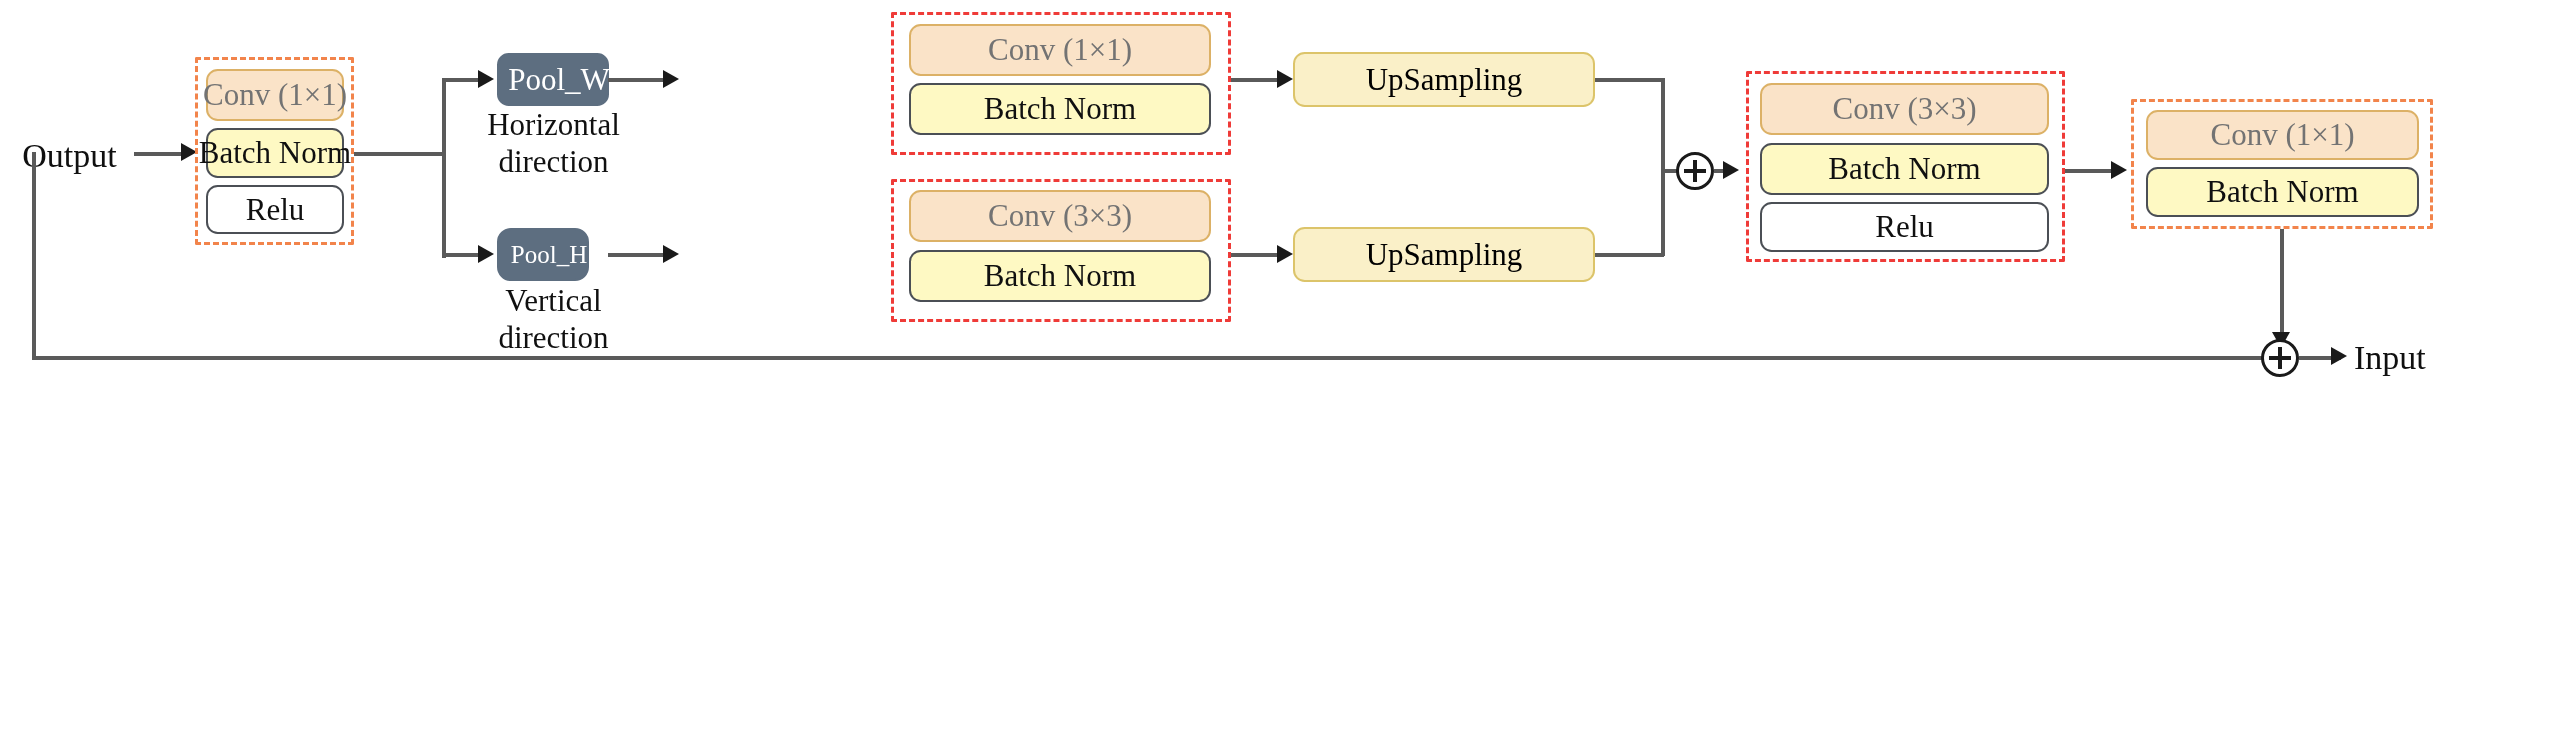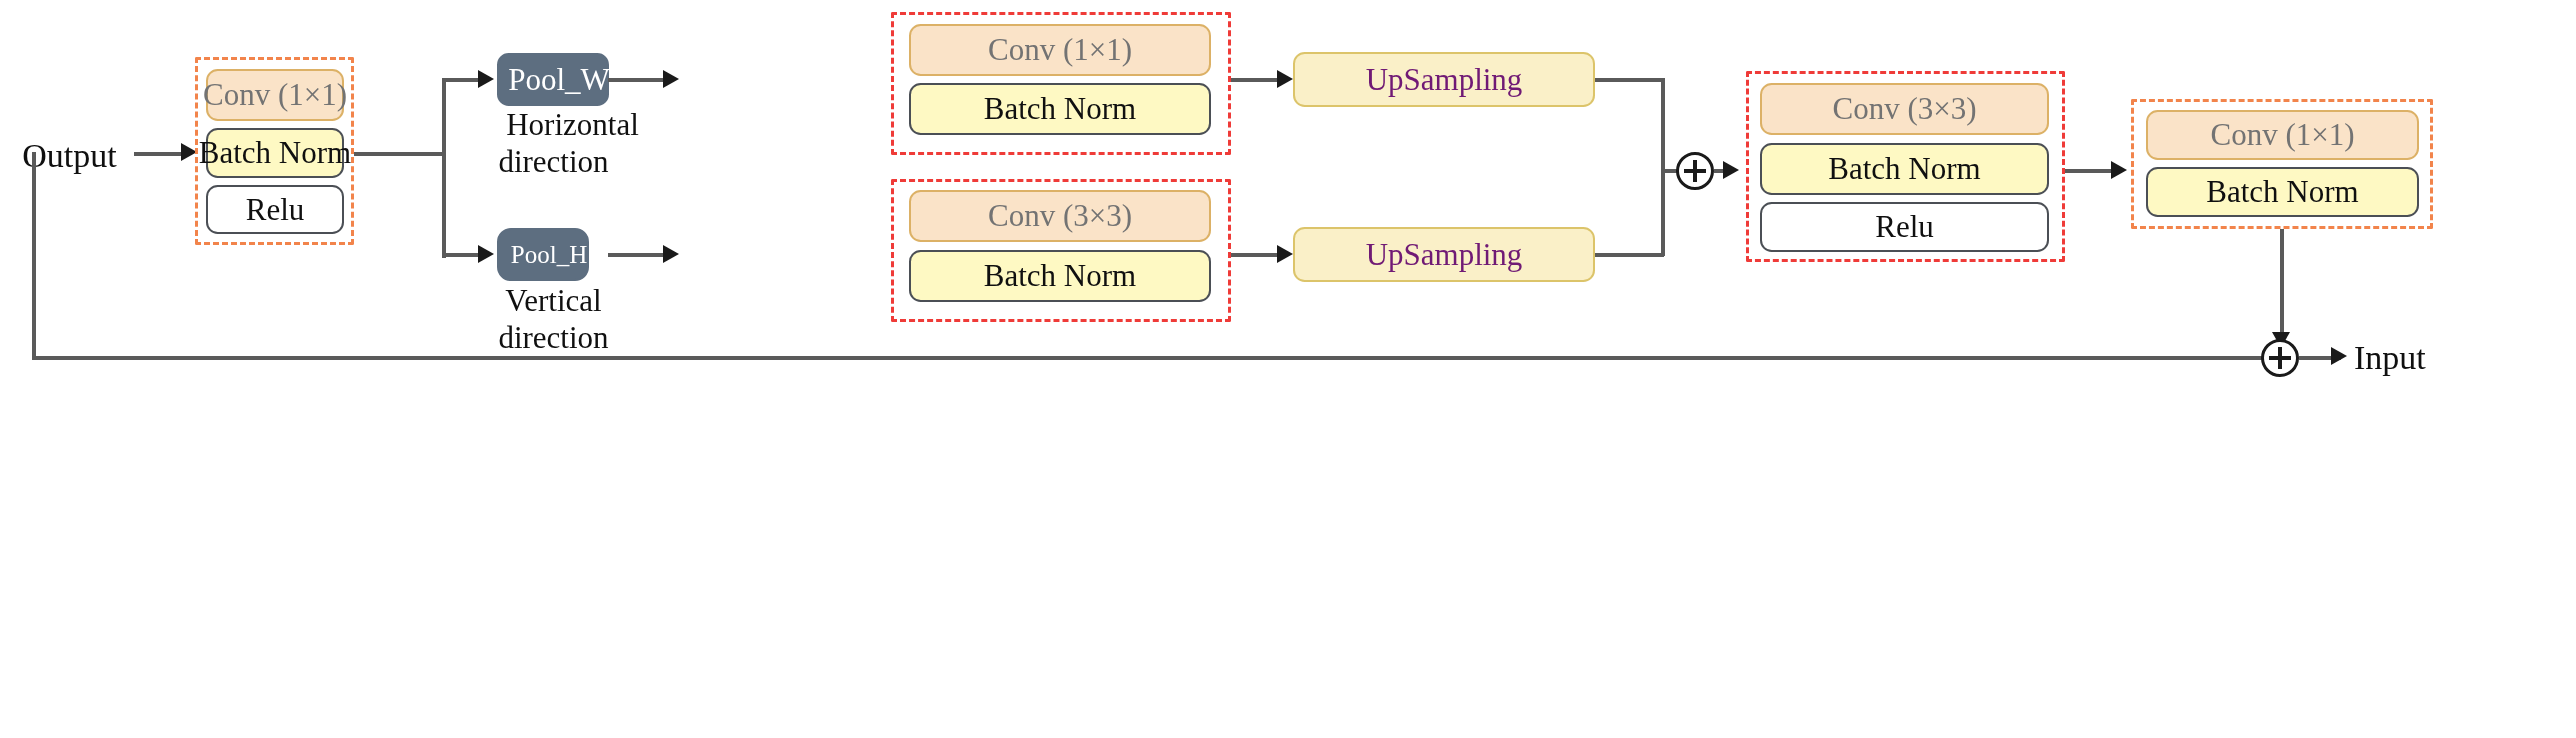--- a/index.html
+++ b/index.html
@@ -6,21 +6,21 @@
   body{width:2576px;height:738px;font-family:"Liberation Serif","DejaVu Serif",serif;}
   #stage{position:relative;width:2576px;height:738px;overflow:hidden;background:#fff;}
 
   
   .box{position:absolute;box-sizing:border-box;display:flex;align-items:center;
        justify-content:center;border-radius:11.7px;white-space:nowrap;}
   .conv{background:#fae3c8;border:2.5px solid #dcb166;color:#737373;}
   .bn{background:#fef9c3;border:2.5px solid #4b4f55;color:#101010;}
   .relu{background:#ffffff;border:2.5px solid #4b4f55;color:#101010;}
   .pool{background:#5d6e80;border:2.5px solid #5d6e80;color:#ffffff;padding-left:12px;}
-  .ups{background:#faf0c8;border:2.5px solid #dcc46a;color:#701a75;}
+  .ups{background:#faf0c8;border:2.5px solid #dcc46a;color:#000000;}
 
   .grp{position:absolute;box-sizing:border-box;background:transparent;border-radius:1.7px;}
   .grp-orange{border:3.4px dashed #f2844b;}
   .grp-red{border:3.4px dashed #ef3b38;}
 
   .label{position:absolute;color:#101010;white-space:nowrap;text-align:center;}
 
   
   .hline{position:absolute;background:#5a5a5a;height:4.2px;}
   .vline{position:absolute;background:#5a5a5a;width:4.2px;}
@@ -55,21 +55,21 @@
   <div class="hline" style="left:354px;top:152px;width:91px;"></div>
   <div class="vline" style="left:442px;top:80px;height:178px;"></div>
 
   <div class="hline" style="left:442px;top:78px;width:42px;"></div>
   <div class="arrow" style="left:478px;top:70px;"></div>
 
   <div class="hline" style="left:442px;top:253px;width:42px;"></div>
   <div class="arrow" style="left:478px;top:245px;"></div>
 
   <div class="box pool" style="left:497px;top:53px;width:112px;height:53px;font-size:31px;">Pool_W</div>
-  <div class="label" style="left:480px;top:107px;width:147px;font-size:31px;margin-left:19px;">Horizontal</div>
+  <div class="label" style="left:480px;top:107px;width:147px;font-size:31px;">Horizontal</div>
   <div class="label" style="left:480px;top:144px;width:147px;font-size:31px;">direction</div>
 
   <div class="hline" style="left:608px;top:78px;width:61px;"></div>
   <div class="arrow" style="left:663px;top:70px;"></div>
 
   <div class="box pool" style="left:497px;top:228px;width:92px;height:53px;font-size:25px;border-radius:14px;">Pool_H</div>
   <div class="label" style="left:480px;top:283px;width:147px;font-size:31px;">Vertical</div>
   <div class="label" style="left:480px;top:320px;width:147px;font-size:31px;">direction</div>
 
   <div class="hline" style="left:608px;top:253px;width:61px;"></div>

